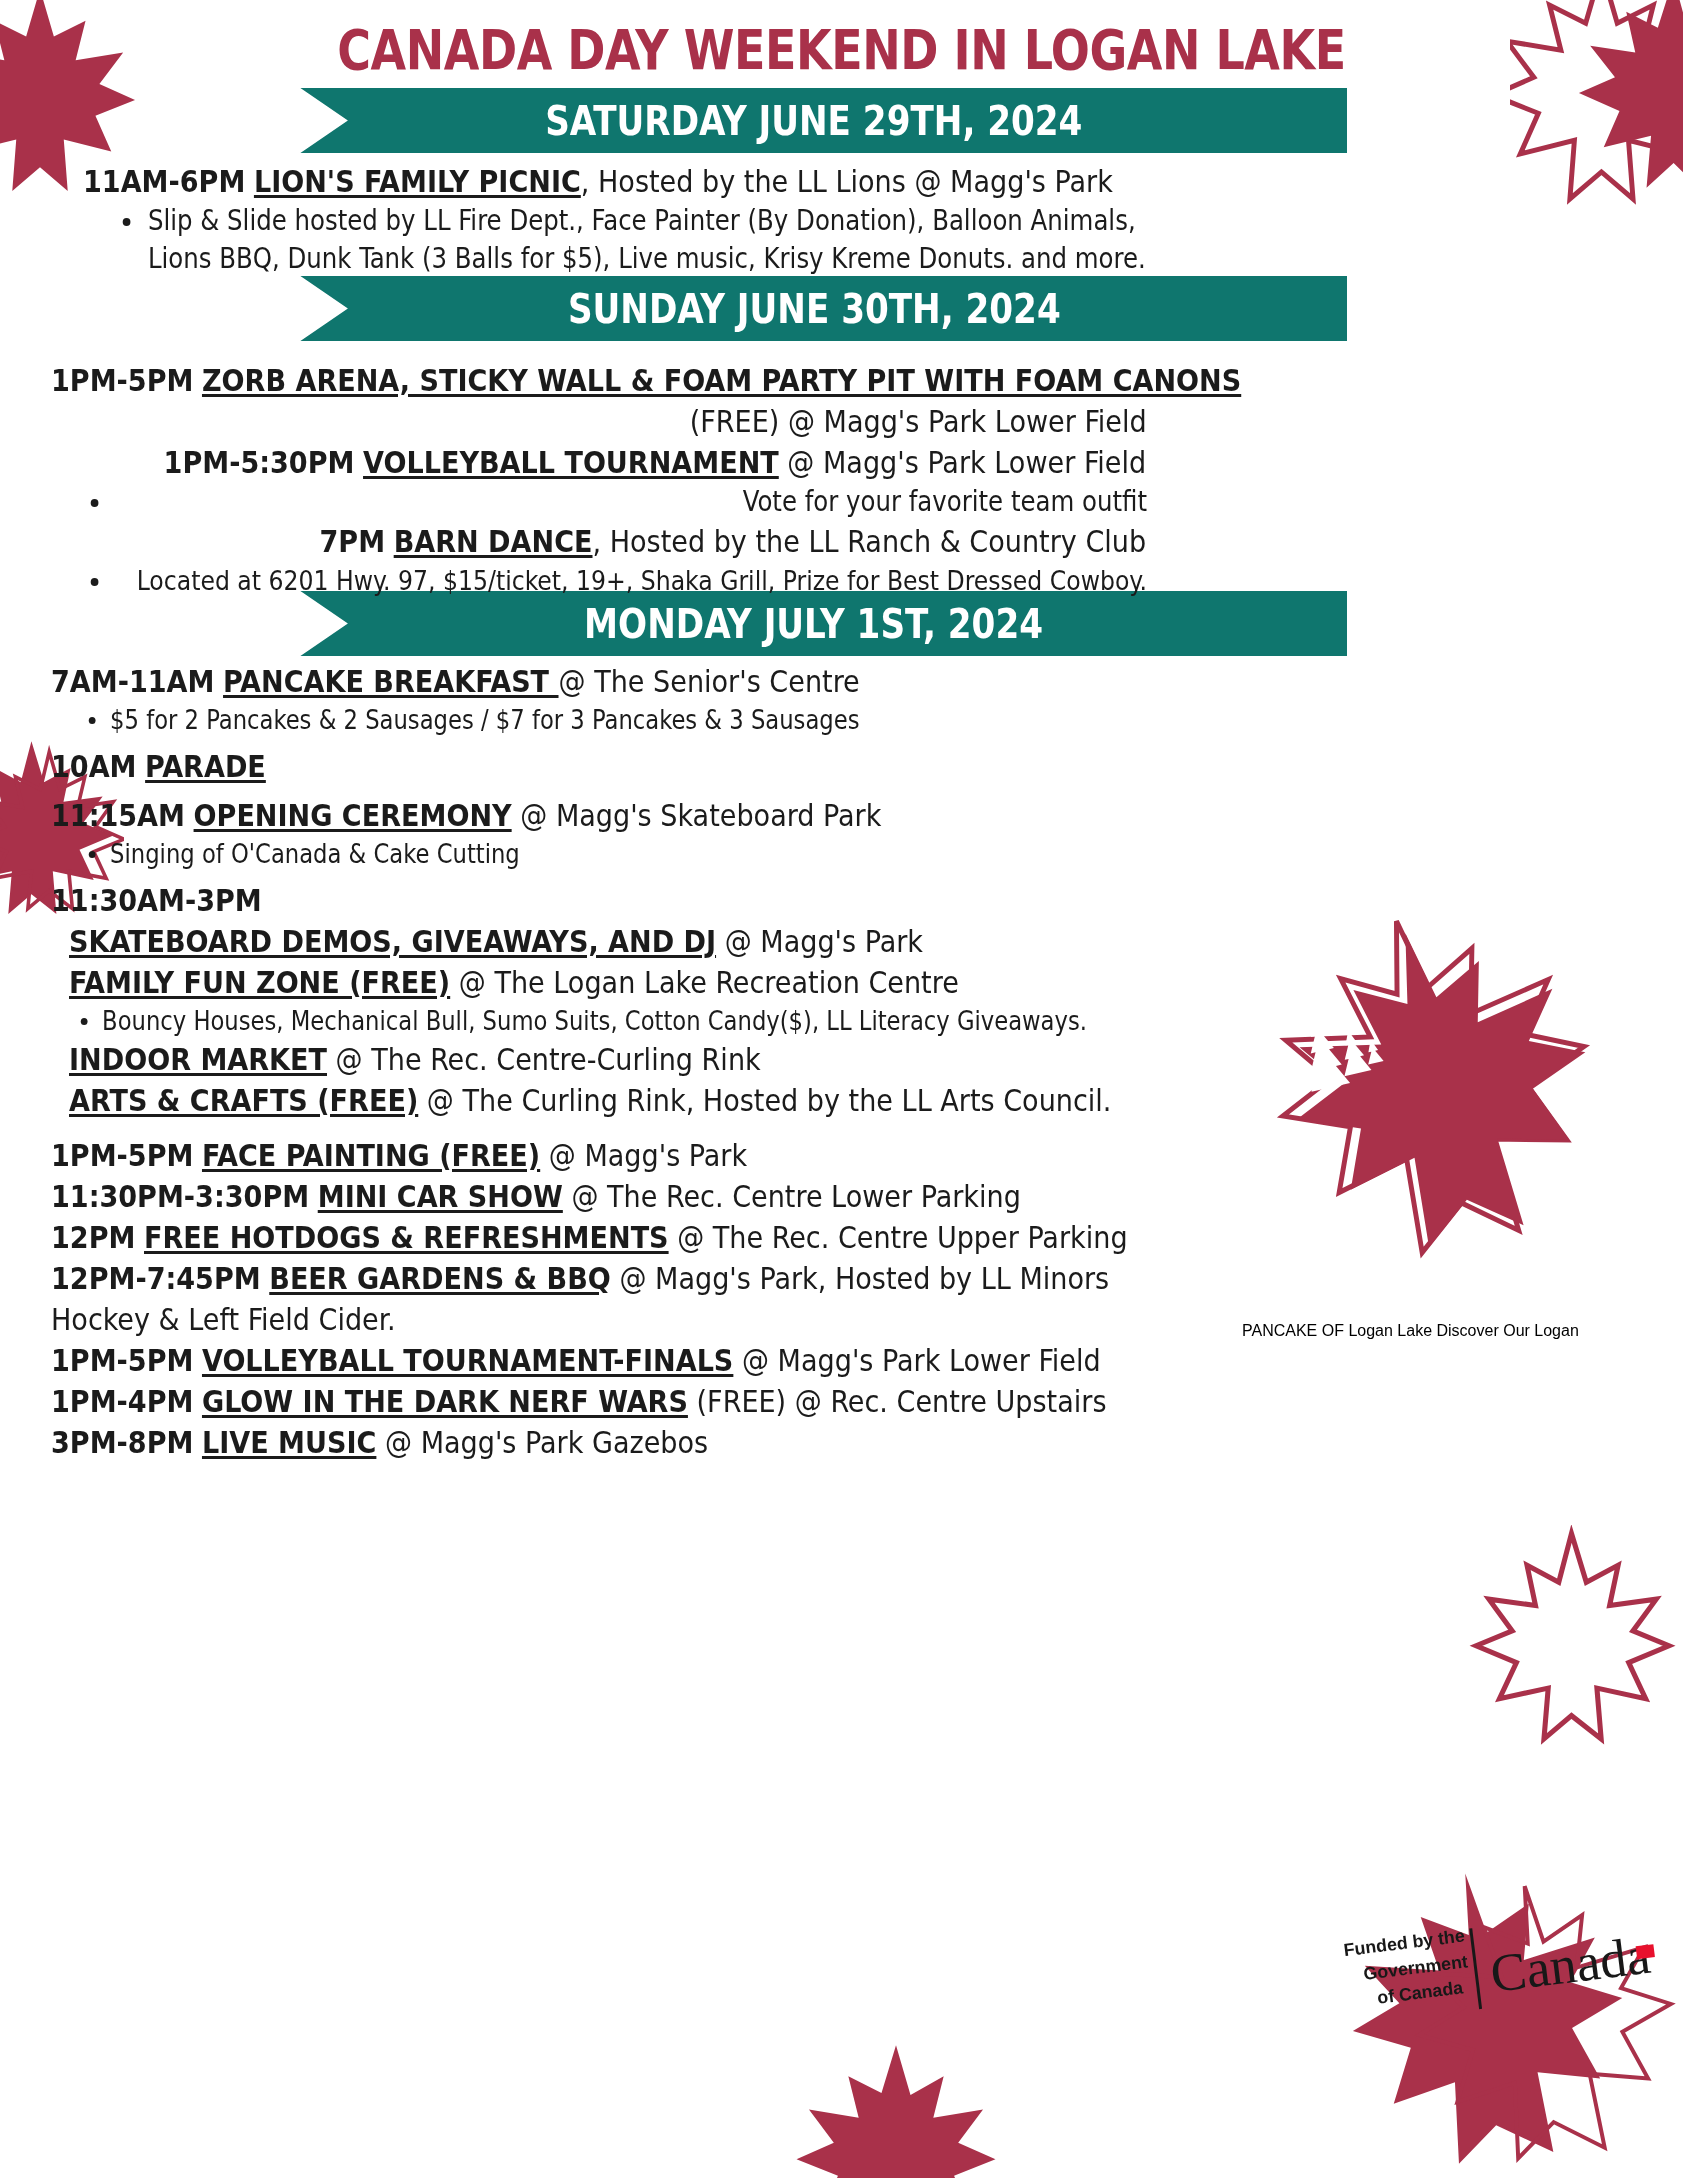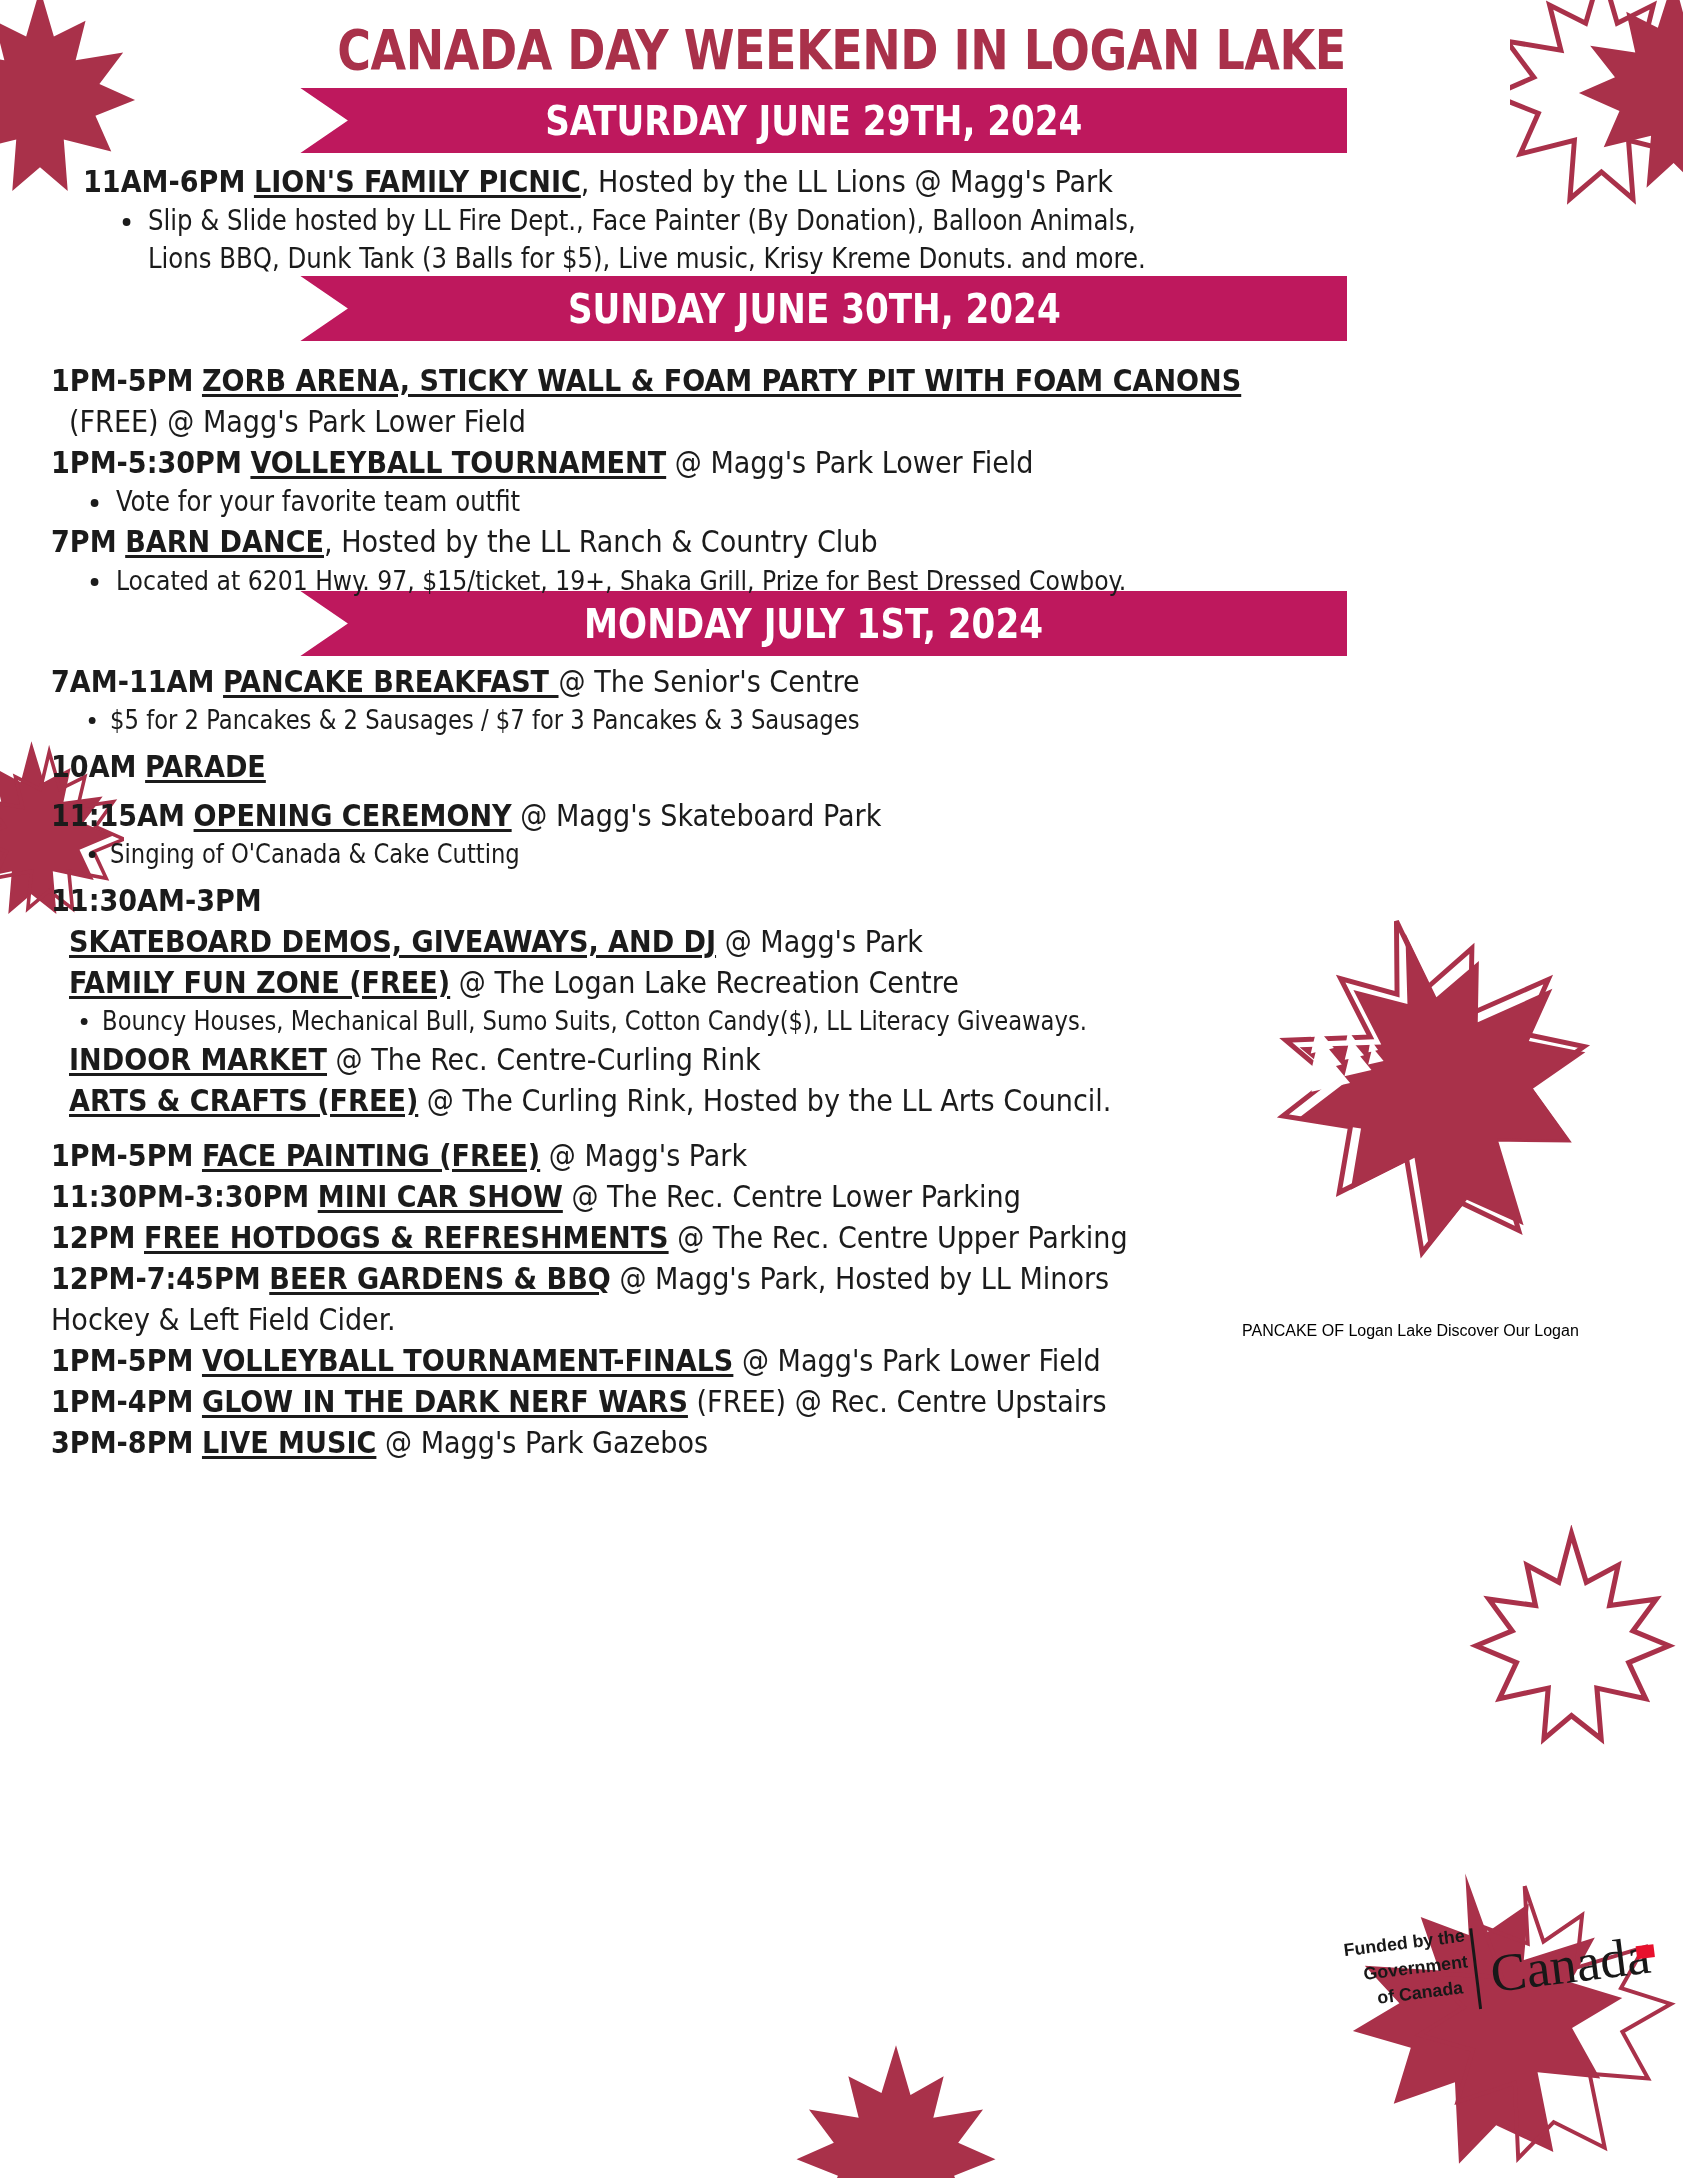--- a/index.html
+++ b/index.html
@@ -68,21 +68,21 @@
     letter-spacing: -0.5px;
     transform: scaleX(0.93);
     white-space: nowrap;
     z-index: 5;
   }
 
   
   .ribbon {
     position: absolute;
     height: 65px;
-    background: #be185d;
+    background: #0f766e;
     display: flex;
     align-items: center;
     justify-content: center;
     z-index: 4;
     -webkit-clip-path: polygon(0 0, 100% 0, 100% 100%, 5.2% 100%, 9.5% 50%, 5.2% 0);
     clip-path: polygon(0 0, 100% 0, 100% 100%, 5.2% 100%, 9.5% 50%, 5.2% 0);
   }
   .ribbon .ribbon-label {
     color: #ffffff;
     font-family: "Liberation Sans Narrow", "DejaVu Sans Condensed", "Liberation Sans", sans-serif;
@@ -99,21 +99,21 @@
   .ribbon-mon { left: 243px; top: 591px; width: 1104px; }
 
   
   .section {
     position: absolute;
     left: 51px;
     width: 1129px;
     z-index: 6;
   }
   .sec-sat { top: 161px; margin-left: 32px; }
-  .sec-sun { top: 360px; }
+  .sec-sun { top: 360px; text-align: right; }
   .sec-mon { top: 661px; }
 
   .evt {
     font-family: "Liberation Sans Narrow", "DejaVu Sans Condensed", "Liberation Sans", sans-serif;
     color: #1b1b1b;
     font-size: 31px;
     line-height: 41px;
     transform: scaleX(0.97);
     transform-origin: left center;
     white-space: nowrap;

